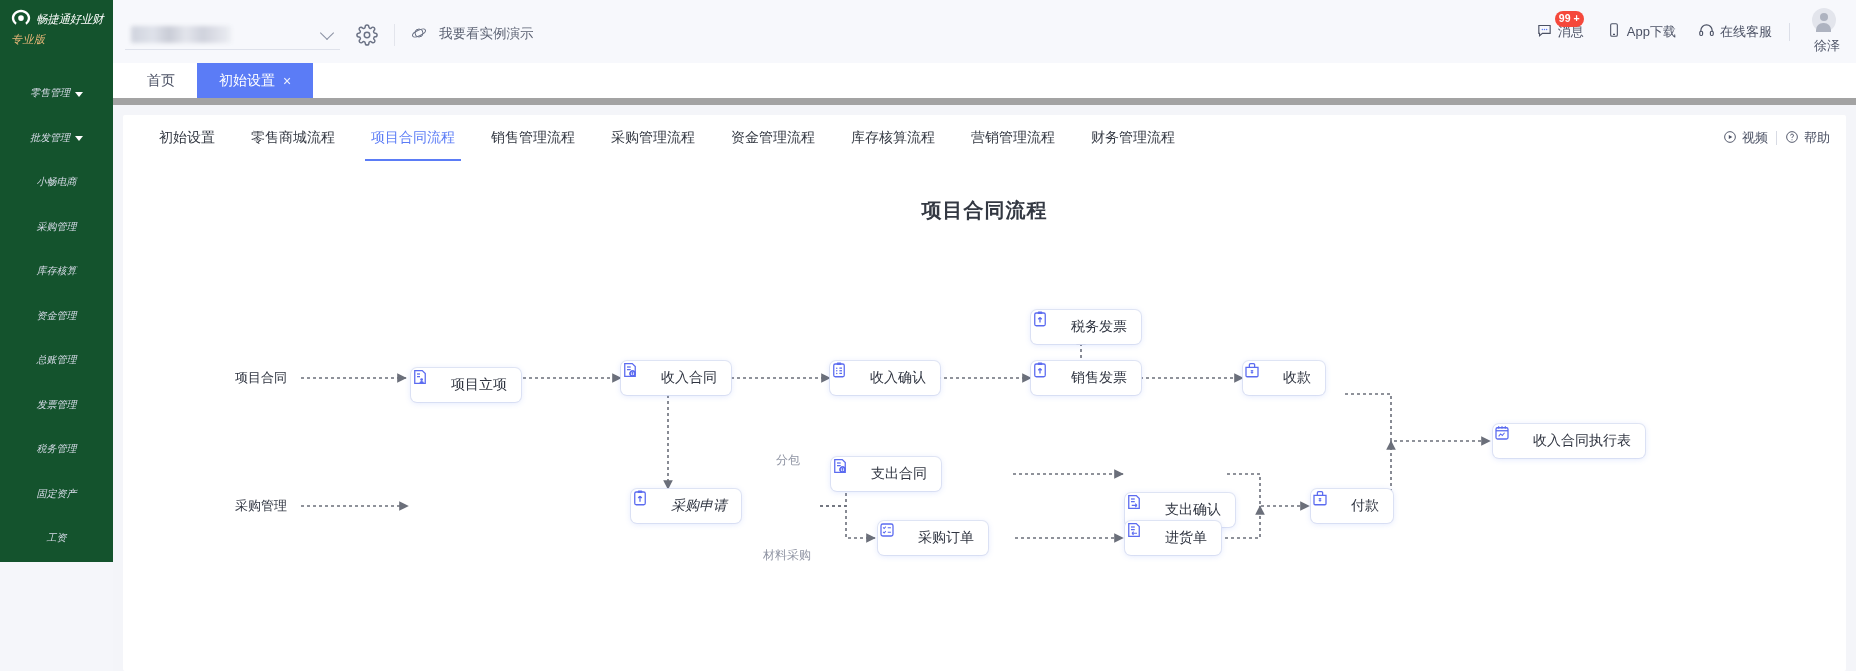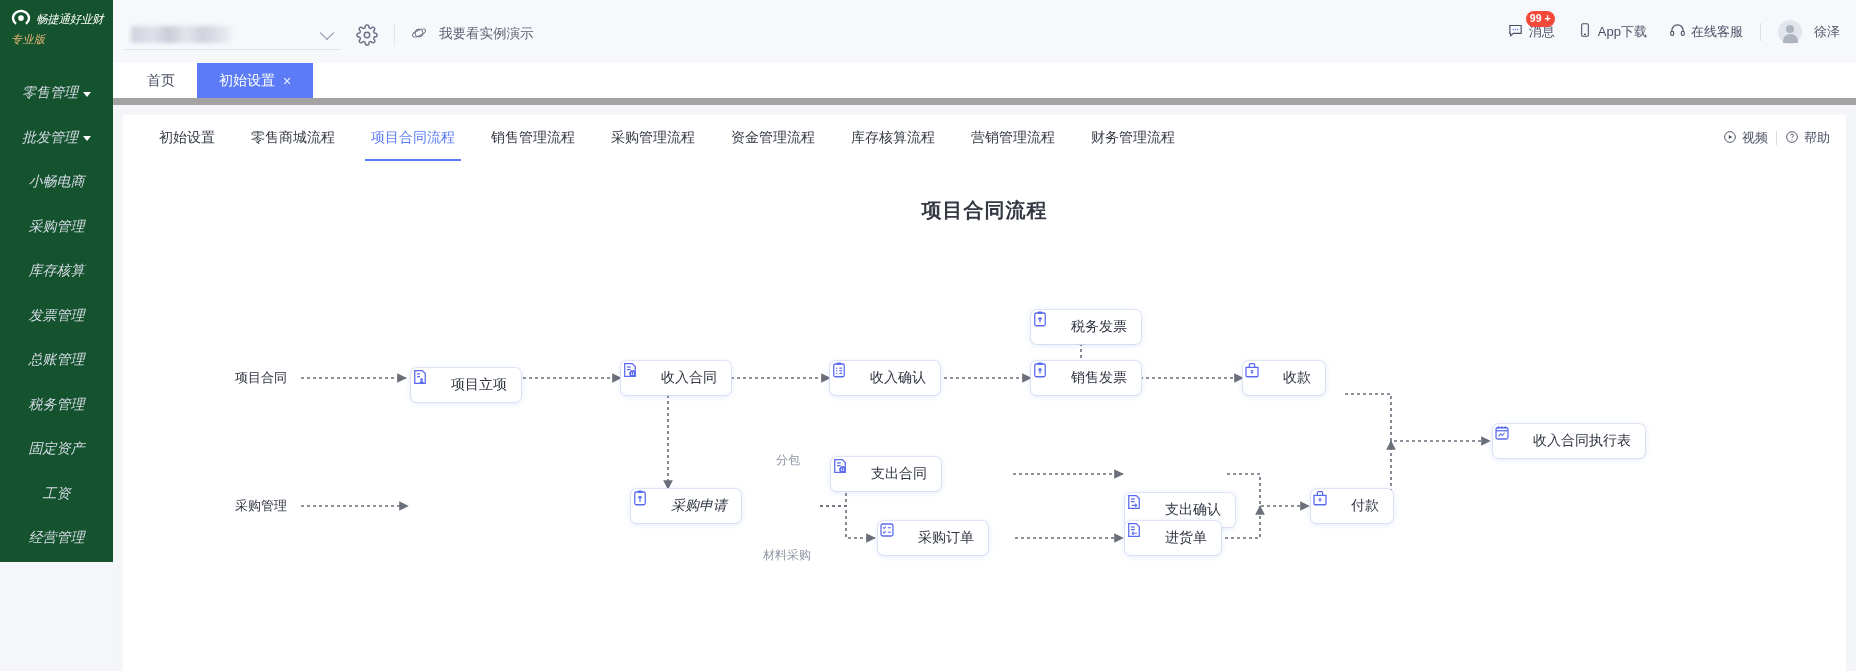--- a/index.html
+++ b/index.html
@@ -36,21 +36,21 @@
   .brand-sub {
     font-size: 11px; color: #e8b778; margin-top: 2px; padding-left: 1px;
     letter-spacing: 0.5px;
   }
   .nav { padding-top: 8px; }
   .nav-item {
     height: 44.5px;
     display: flex; align-items: center; justify-content: center;
     gap: 5px;
     color: #d7dbe8;
-    font-size: 14px;
+    font-size: 10px;
     cursor: pointer;
     user-select: none;
     position: relative;
   }
   .nav-label { white-space: nowrap; }
   .caret {
     width: 0; height: 0;
     border-left: 4.5px solid transparent;
     border-right: 4.5px solid transparent;
     border-top: 5px solid #ffffff;
@@ -256,24 +256,27 @@
         <div class="nav-item">
           <span class="nav-label">小畅电商</span>
         </div>
         <div class="nav-item">
           <span class="nav-label">采购管理</span>
         </div>
         <div class="nav-item">
           <span class="nav-label">库存核算</span>
         </div>
         <div class="nav-item">
+          <span class="nav-label">资金管理</span>
+        </div>
+        <div class="nav-item">
+          <span class="nav-label">总账管理</span>
+        </div>
+        <div class="nav-item">
           <span class="nav-label">发票管理</span>
-        </div>
-        <div class="nav-item">
-          <span class="nav-label">总账管理</span>
         </div>
         <div class="nav-item">
           <span class="nav-label">税务管理</span>
         </div>
         <div class="nav-item">
           <span class="nav-label">固定资产</span>
         </div>
         <div class="nav-item">
           <span class="nav-label">工资</span>
         </div>
@@ -336,21 +339,21 @@
           <span>
             <svg viewBox="0 0 24 24" width="17" height="17" fill="none" stroke="#4b5164" stroke-width="1.6">
               <path d="M4 14v-2a8 8 0 0 1 16 0v2"></path>
               <rect x="2.5" y="13" width="4" height="6" rx="1.6"></rect>
               <rect x="17.5" y="13" width="4" height="6" rx="1.6"></rect>
             </svg>
           </span>
           <span>在线客服</span>
         </div>
         <span class="tb-sep"></span>
-        <div class="tb-item" style="padding-right:2px;">
+        <div class="tb-item" style="padding-right:2px;flex-direction:column;">
           <span class="avatar"></span>
           <span class="user-name">徐泽</span>
         </div>
       </div>
     </header>
 
     <div class="tabstrip" id="wintabs">
         <div class="wintab">
           <span>首页</span>
         </div>

